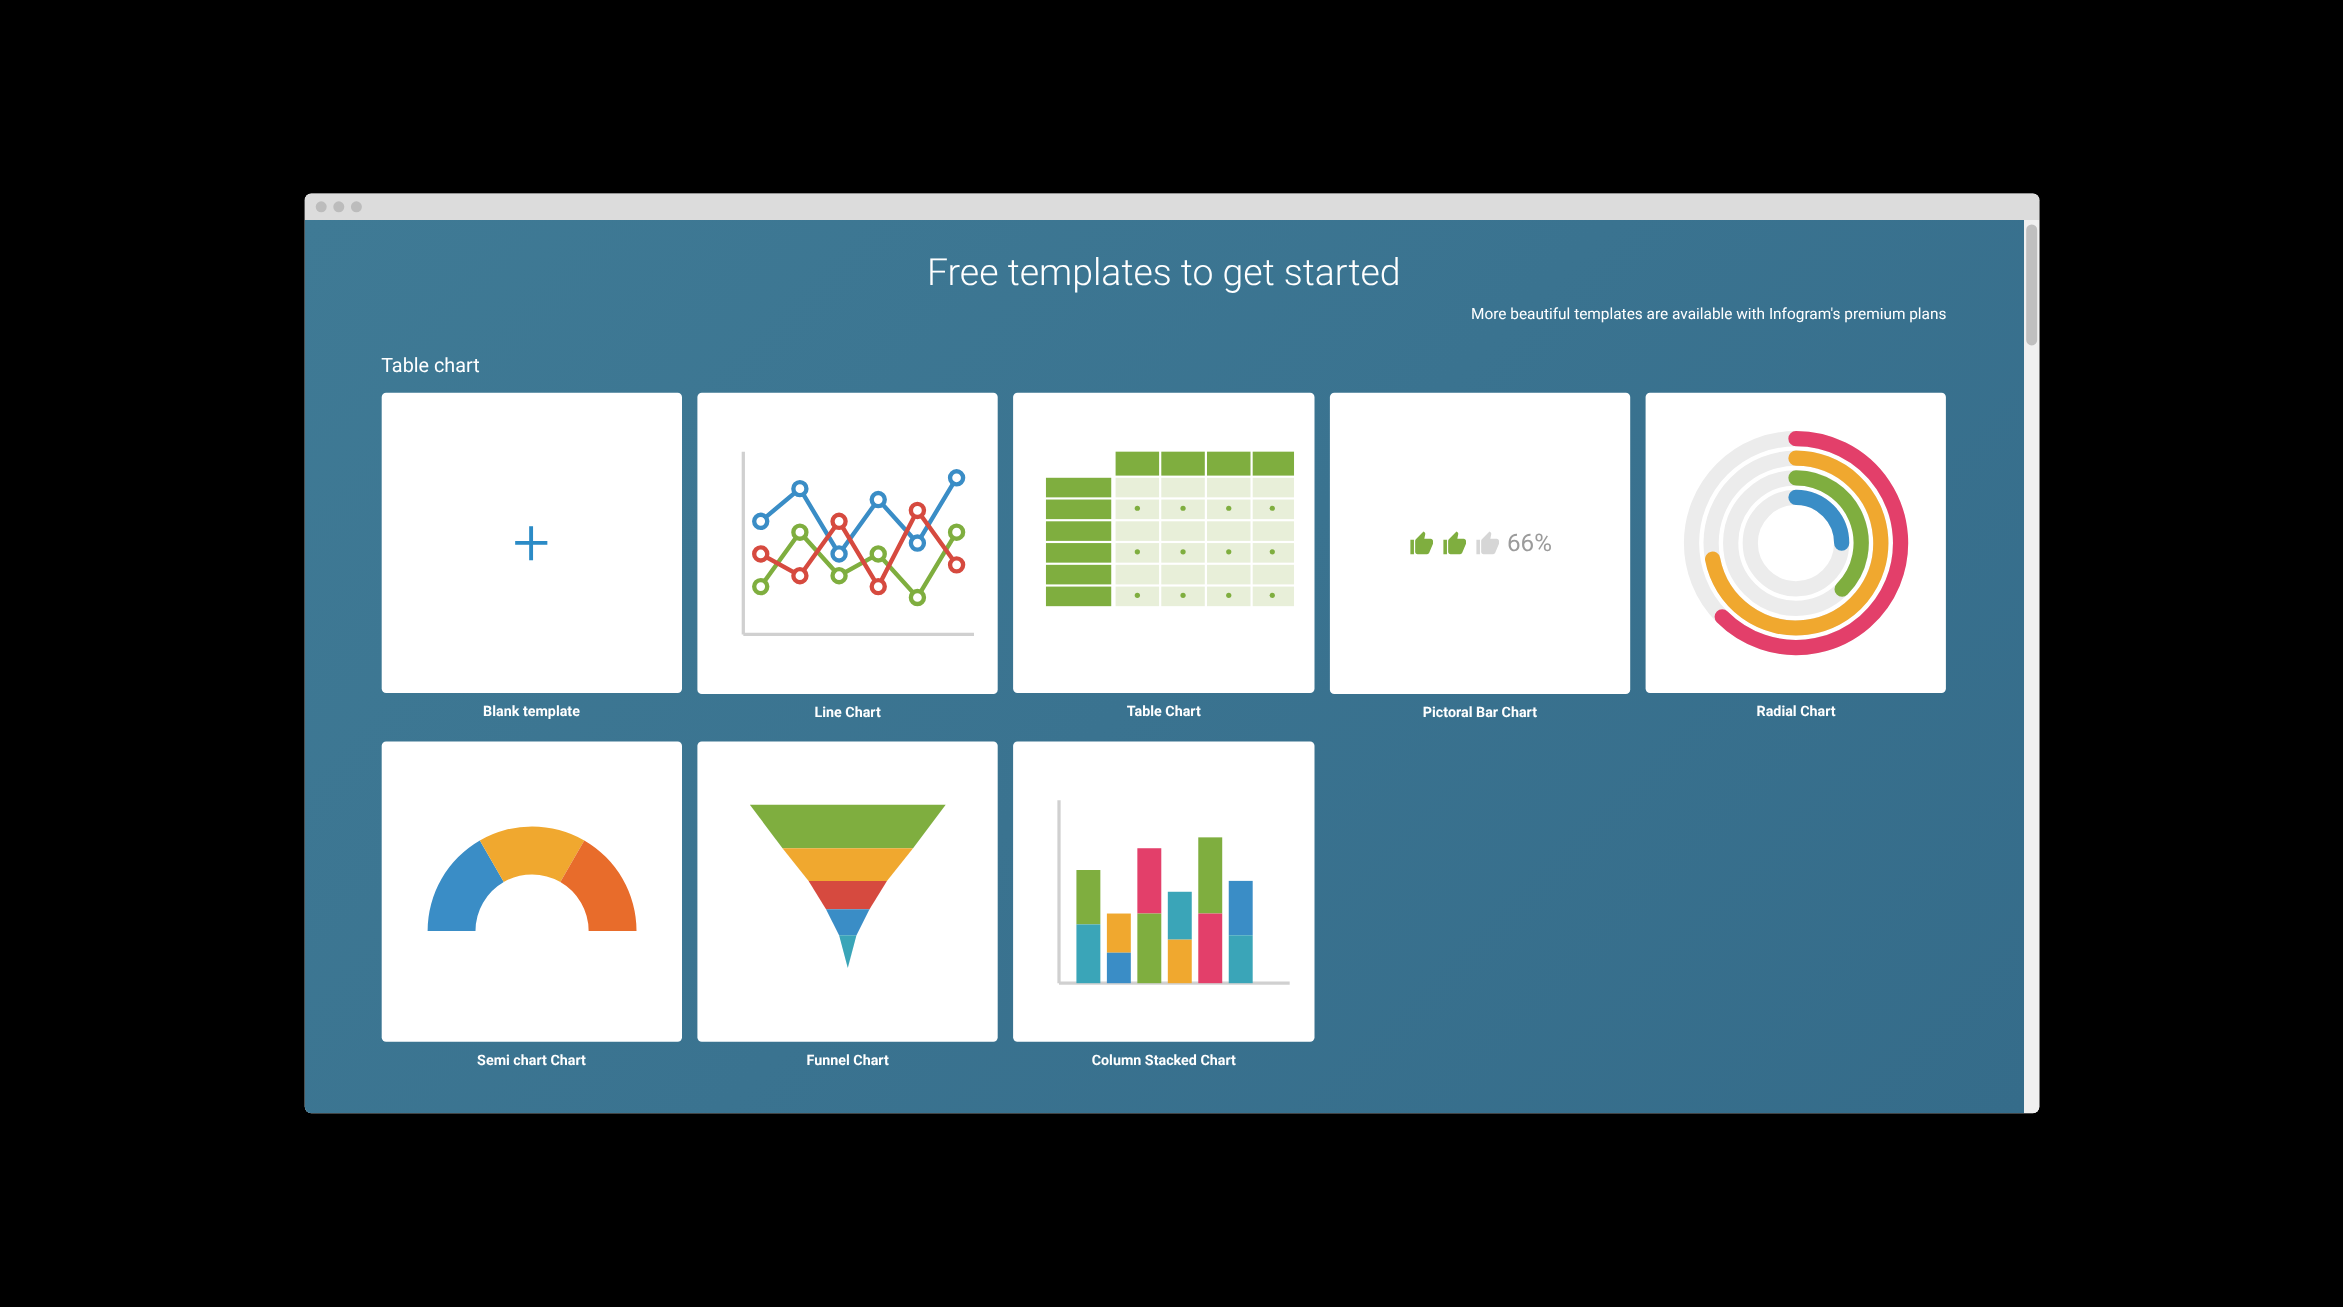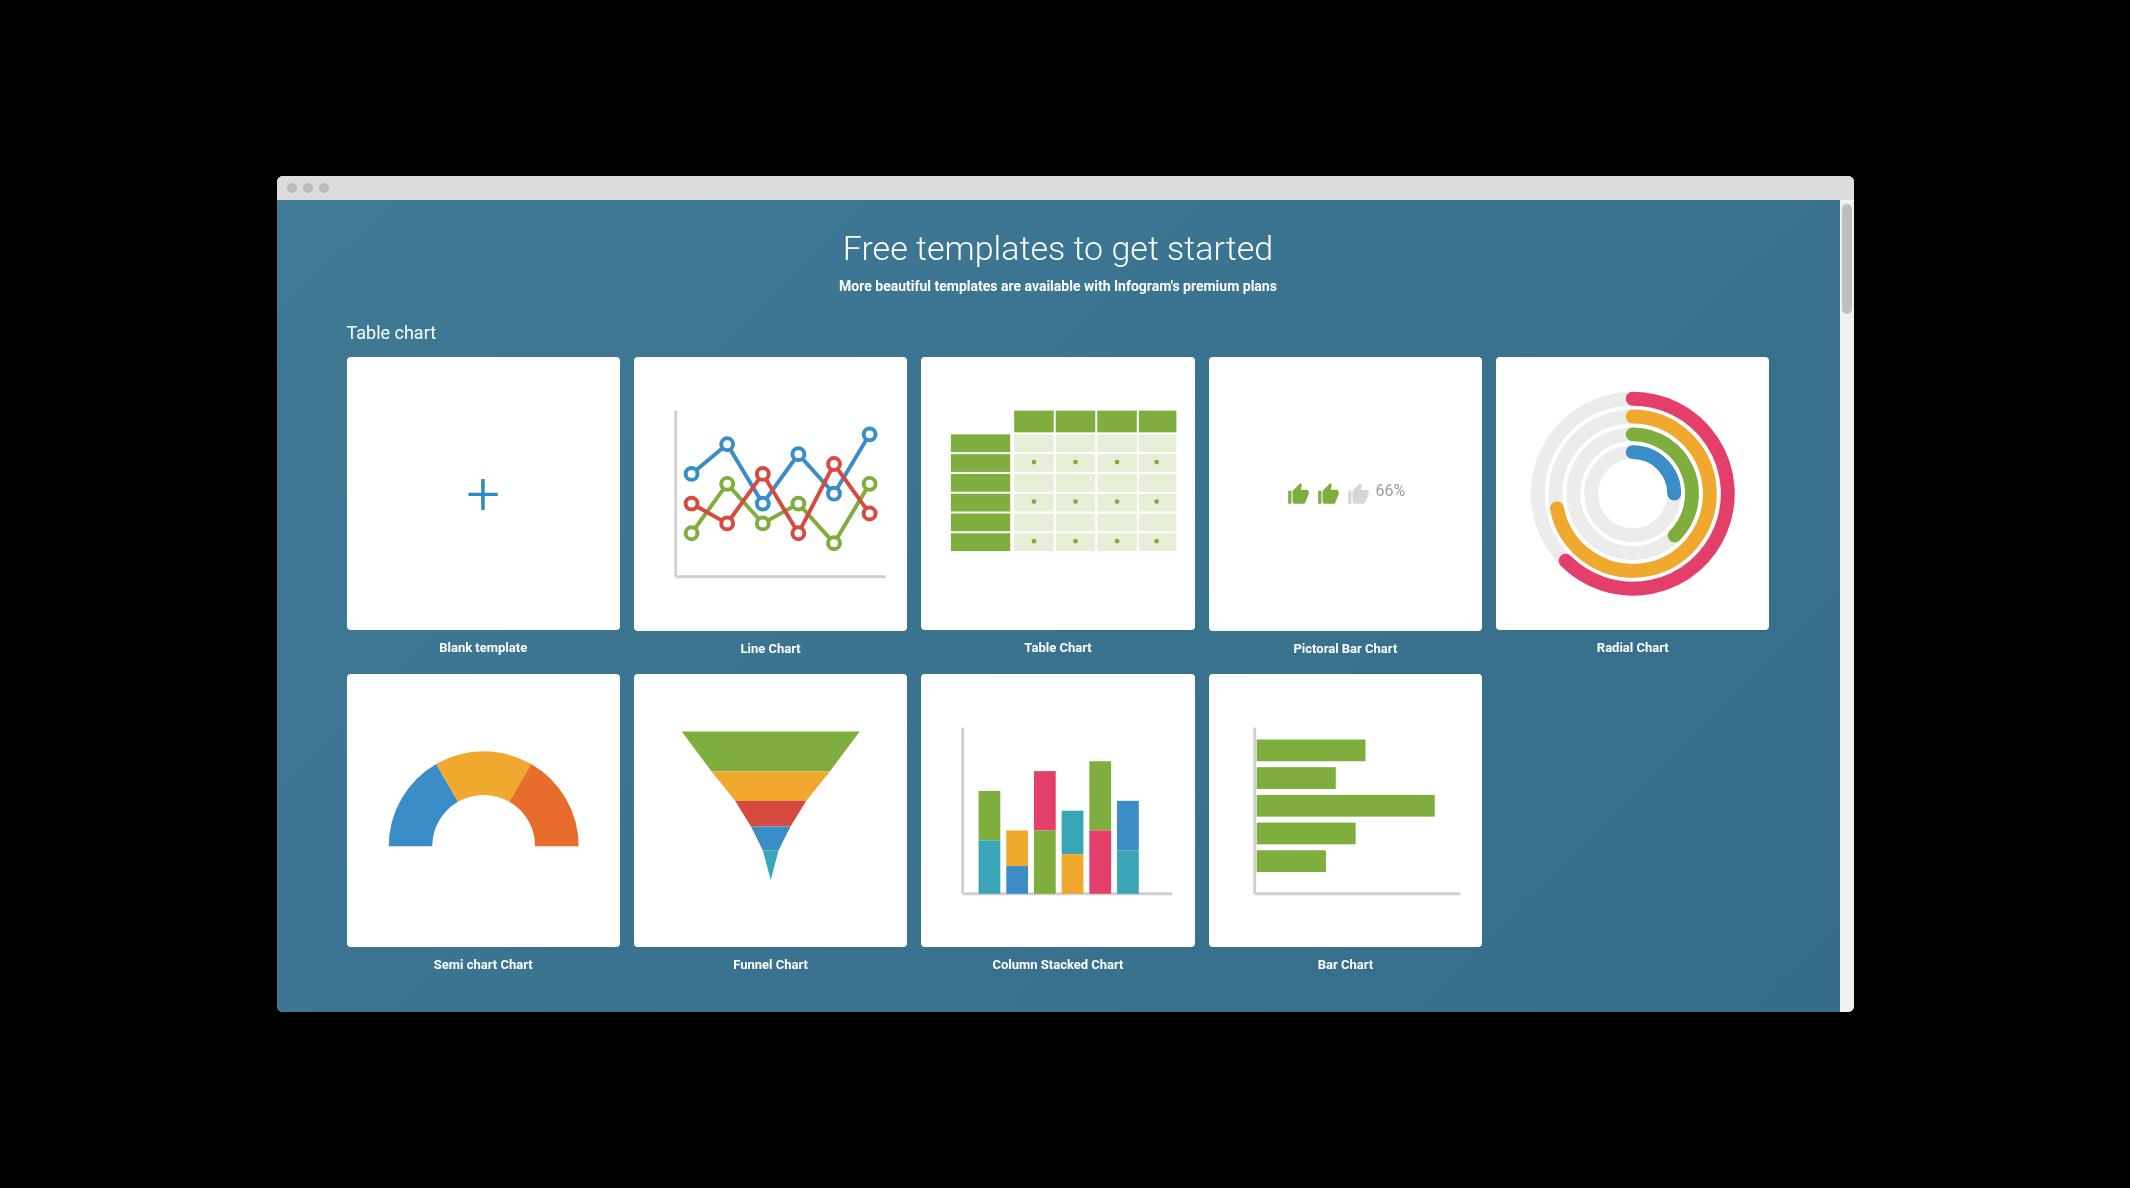--- a/index.html
+++ b/index.html
@@ -57,22 +57,22 @@
 .page-title {
   color: #fff;
   font-size: 34px;
   font-weight: 300;
   text-align: center;
   margin-bottom: 10px;
 }
 .page-subtitle {
   color: #fff;
   font-size: 14px;
-  font-weight: 700;
-  text-align: center;
+  font-weight: 400;
+  text-align: right;
   margin-bottom: 28px;
 }
 .section-title {
   color: #fff;
   font-size: 18px;
   font-weight: 400;
   margin-bottom: 14px;
 }
 .card-grid {
   display: grid;
@@ -104,24 +104,24 @@
 }
 .plus {
   color: #2b8bc6;
   font-size: 60px;
   font-weight: 300;
   line-height: 1;
 }
 svg { width: 100%; height: 100%; }
 .thumb-pct {
   display: flex;
-  align-items: flex-start;
+  align-items: flex-end;
   gap: 4px;
   color: #9b9b9b;
-  font-size: 16px;
+  font-size: 22px;
 }
 .thumb-icon { width: 26px; height: 26px; }
 </style>
 </head>
 <body>
 
 <div class="browser-window">
   <div class="titlebar">
     <div class="tl-dot"></div>
     <div class="tl-dot"></div>
@@ -319,34 +319,20 @@
                 <rect x="76" y="25" width="11" height="35" fill="#7fae3f"></rect>
                   <rect x="76" y="60" width="11" height="32" fill="#e33f6a"></rect>
                 <rect x="90" y="45" width="11" height="25" fill="#3a8dc6"></rect>
                   <rect x="90" y="70" width="11" height="22" fill="#3aa5b8"></rect>
               </g>
             </svg>
           </div>
           <div class="card-label">Column Stacked Chart</div>
         </div>
 
-        <div class="card-wrap">
-          <div class="card">
-            <svg viewBox="0 0 120 100">
-              <line x1="14" y1="8" x2="14" y2="92" stroke="#d0d0d0" stroke-width="1.5"></line>
-              <line x1="14" y1="92" x2="118" y2="92" stroke="#d0d0d0" stroke-width="1.5"></line>
-              <rect x="15" y="14" width="55" height="11" fill="#7fae3f"></rect>
-              <rect x="15" y="28" width="40" height="11" fill="#7fae3f"></rect>
-              <rect x="15" y="42" width="90" height="11" fill="#7fae3f"></rect>
-              <rect x="15" y="56" width="50" height="11" fill="#7fae3f"></rect>
-              <rect x="15" y="70" width="35" height="11" fill="#7fae3f"></rect>
-            </svg>
-          </div>
-          <div class="card-label">Bar Chart</div>
-        </div>
 
       </div>
     </div>
 
     <div class="scrollbar">
       <div class="scrollbar-thumb"></div>
     </div>
   </div>
 </div>
 

